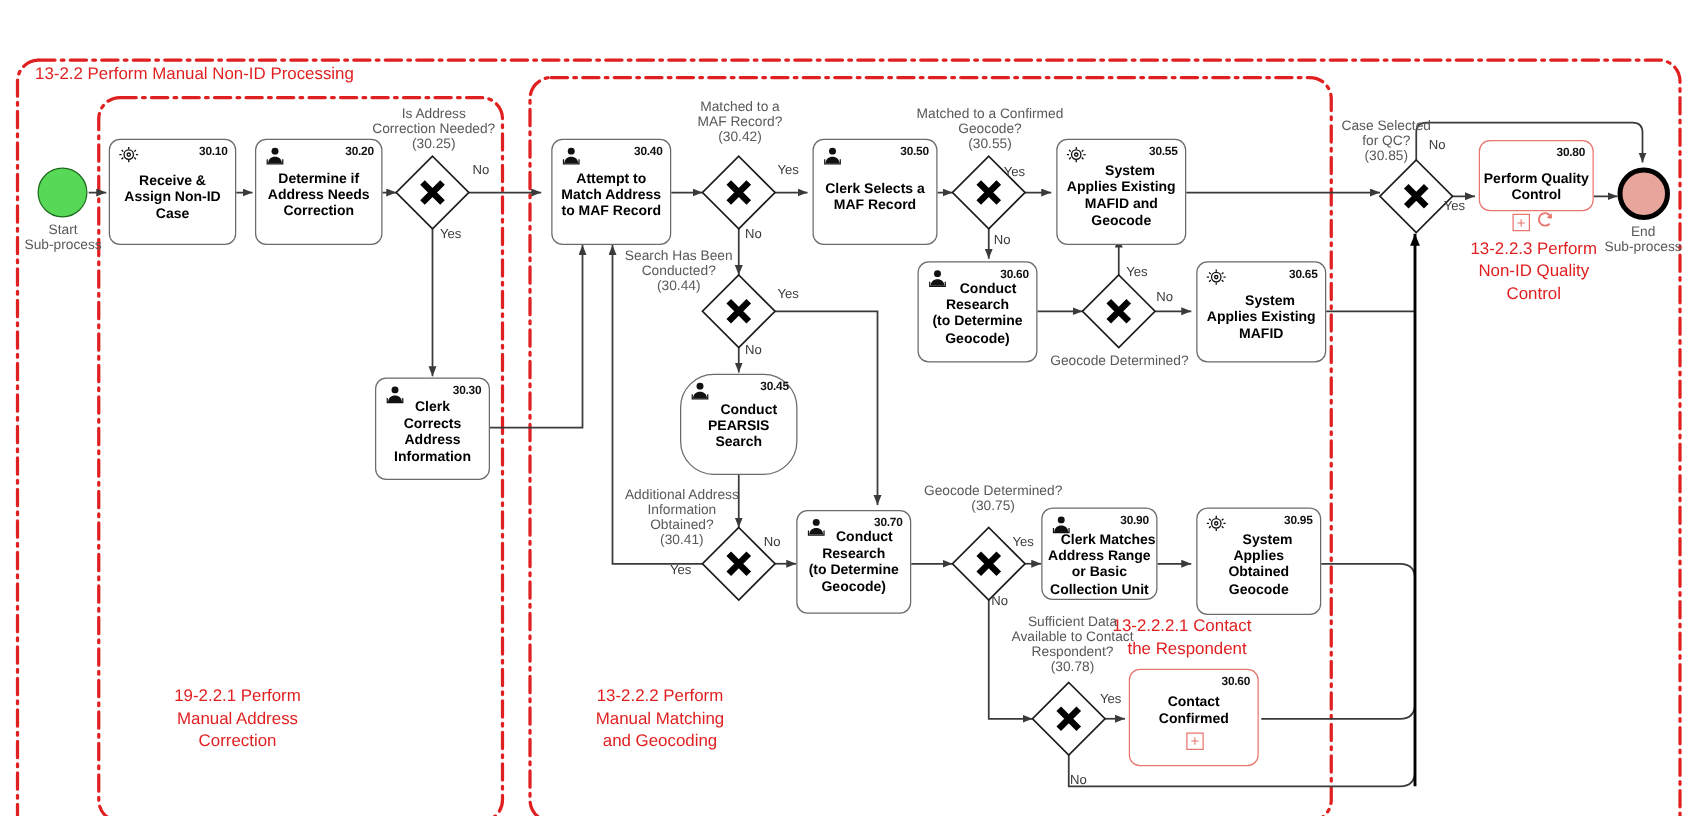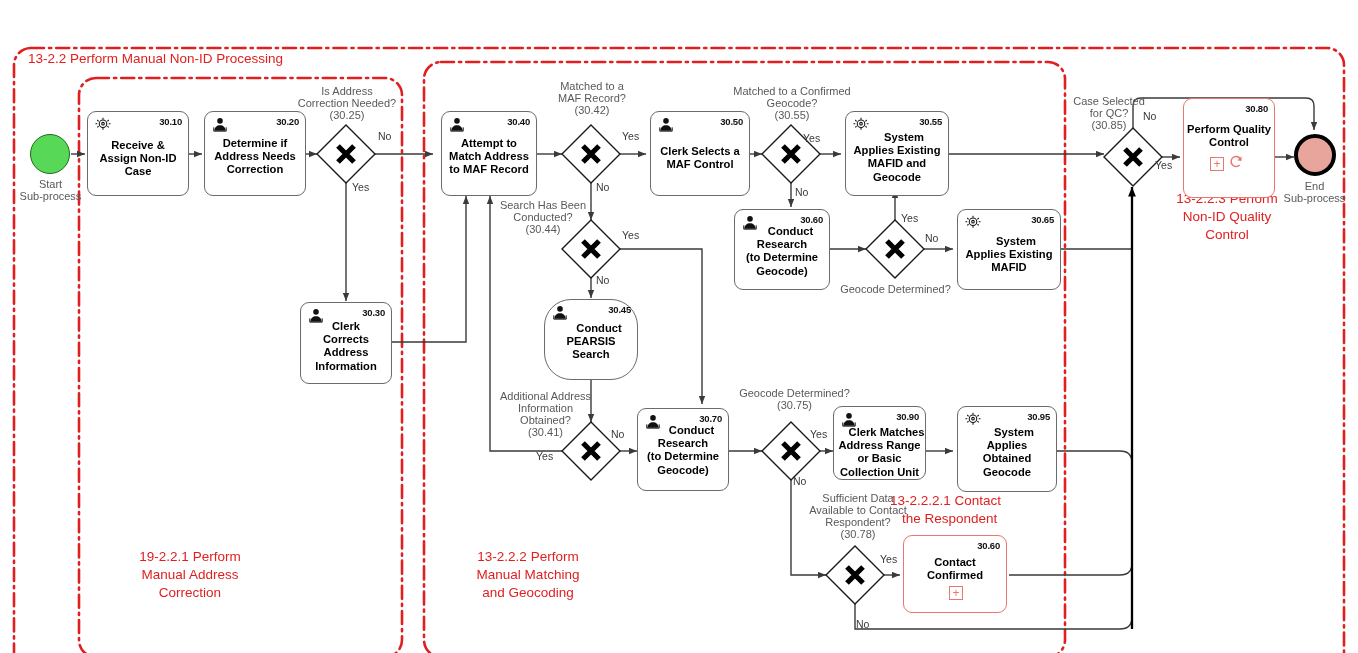--- a/index.html
+++ b/index.html
@@ -283,21 +283,21 @@
           <g fill="#111">
             <circle cx="11" cy="5.6" r="3.4"></circle>
       <path d="M4.2 17.5c0-4 3.1-6.5 6.8-6.5s6.8 2.5 6.8 6.5z"></path>
           </g>
       <path d="M3.4 13.5v4.6h15.2v-4.6" fill="none" stroke="#111" stroke-width="1.2"></path>
         </svg>
     </span>
     <span class="num">30.50</span>
     <div class="tt" style="top:33px;">
       <div>Clerk Selects a</div>
-      <div>MAF Control</div>
+      <div>MAF Record</div>
     </div>
   </div>
 
   <div class="task" style="left:845px;top:71px;width:104px;height:85px;">
     <span class="ico">
       <svg viewBox="0 0 22 20" width="18" height="17">
           <g fill="none" stroke="#111" stroke-width="1.3">
       <circle cx="11" cy="9" r="4.6"></circle>
             <circle cx="11" cy="9" r="1.6"></circle>
       <path d="M11 1.6v2.2M11 14.2v2.2M4 4.5l1.6 1.6M16.4 11.9l1.6 1.6M1.8 9h2.2M18 9h2.2M4 13.5l1.6-1.6M16.4 6.1L18 4.5"></path>
@@ -400,21 +400,21 @@
     </span>
     <span class="num">30.95</span>
     <div class="tt" style="top:19px;">
       <div style="padding-left:14px;">System</div>
       <div>Applies</div>
       <div>Obtained</div>
       <div>Geocode</div>
     </div>
   </div>
 
-  <div class="task red" style="left:1183px;top:58px;width:92px;height:100px;">
+  <div class="task red" style="left:1183px;top:72px;width:92px;height:57px;">
     <span class="num">30.80</span>
     <div class="tt" style="top:24px;">
       <div>Perform Quality</div>
       <div>Control</div>
     </div>
     <div class="subm" style="left:26px;top:55px;">
       <span class="plusbox">+</span>
       <span>
         <svg width="15" height="15" viewBox="0 0 15 15">
             <path d="M12 6.4a5 5 0 1 0-1.3 4.6" fill="none" stroke="#e8776f" stroke-width="1.5"></path>

